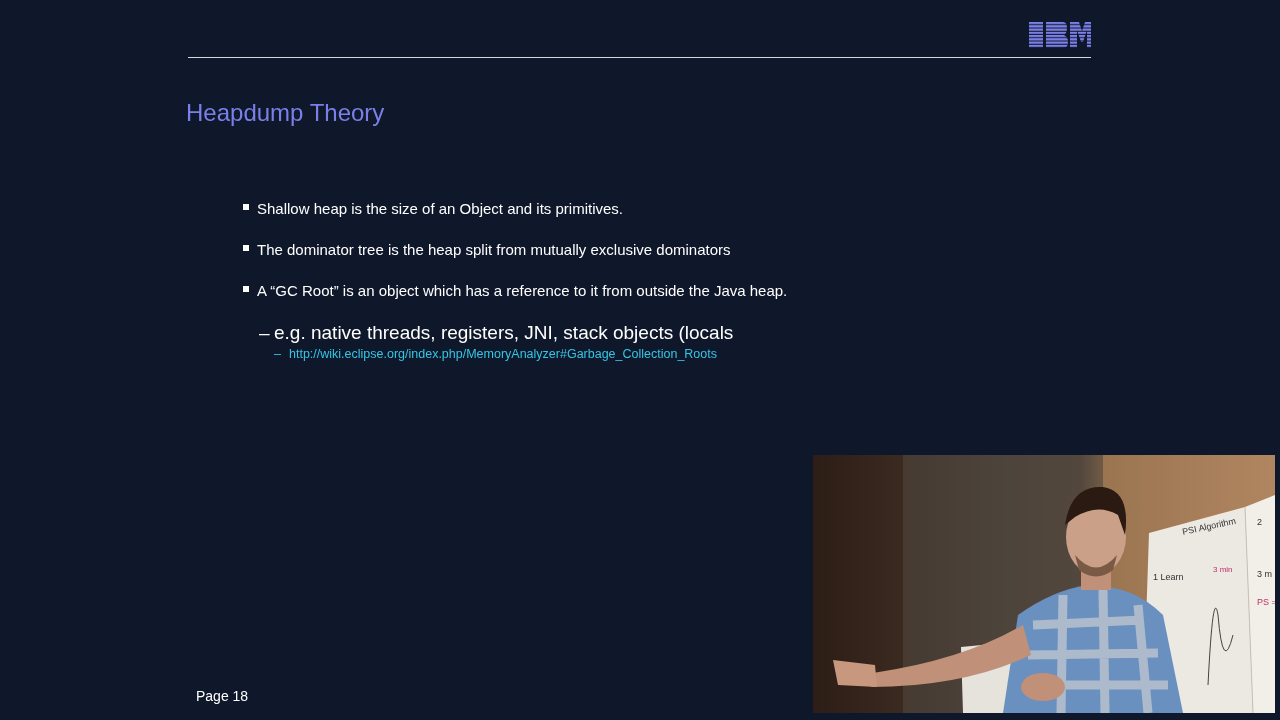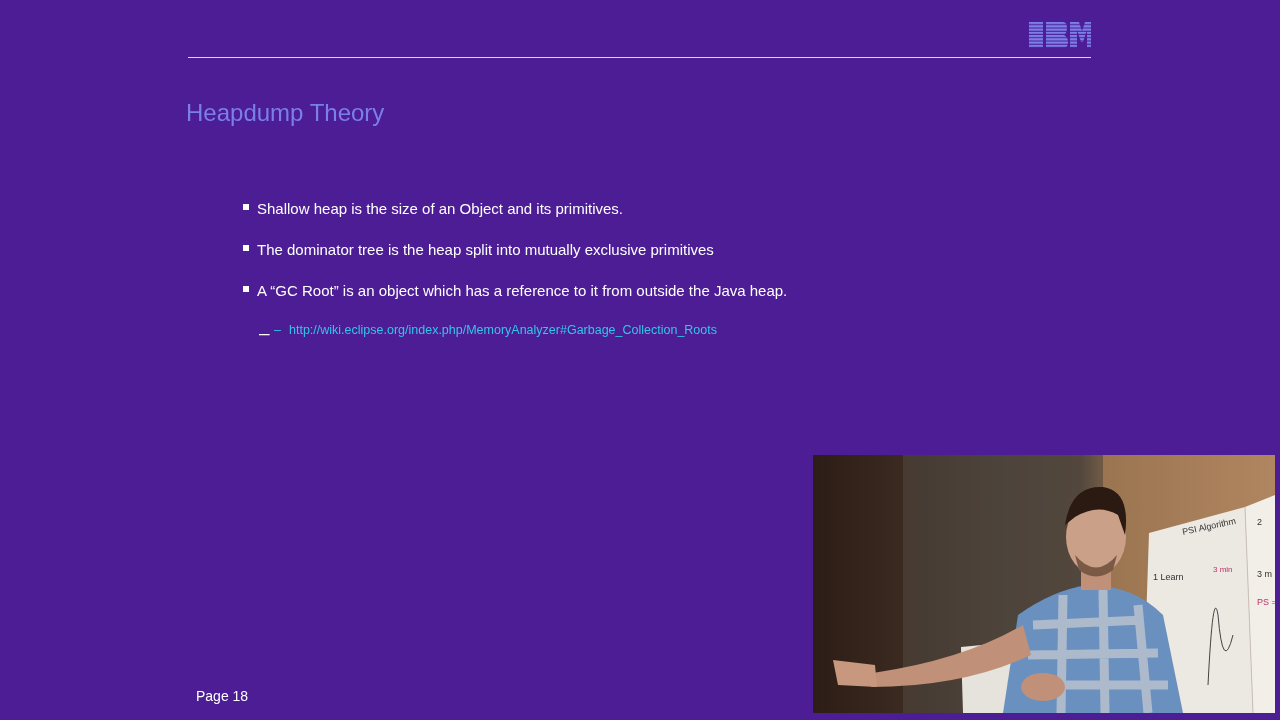--- a/index.html
+++ b/index.html
@@ -3,21 +3,21 @@
   <meta charset="utf-8">
   <style>
     html, body { margin: 0; padding: 0; }
     body {
       width: 1280px; height: 720px; overflow: hidden;
       background: #000000;
       position: relative;
       font-family: "Liberation Sans", sans-serif;
       color: #ffffff;
     }
-    .slide { position: absolute; left: 0; top: 0; width: 1280px; height: 720px; background: #4c1d95; }
+    .slide { position: absolute; left: 0; top: 0; width: 1280px; height: 720px; background: #0f172a; }
     .top-rule {
       position: absolute; left: 188px; top: 57px; width: 903px; height: 1px;
       background: #d8d8d8;
     }
     .logo {
       position: absolute; left: 1029px; top: 22px; width: 62px; height: 26px;
     }
     .title {
       position: absolute; left: 186px; top: 99px;
       font-size: 24px; color: #7b7fe8; letter-spacing: 0px;
@@ -79,28 +79,29 @@
   <div class="bullets">
     <div class="bullet">
       <span class="marker"></span>
       <span>Shallow heap is the size of an Object and its primitives.</span>
     </div>
     <div class="bullet" style="width:760px;">
       <span class="marker"></span>
     </div>
     <div class="bullet">
       <span class="marker"></span>
-      <span>The dominator tree is the heap split into mutually exclusive primitives</span>
+      <span>The dominator tree is the heap split from mutually exclusive dominators</span>
     </div>
     <div class="bullet" style="width:750px; margin-bottom:16px;">
       <span class="marker"></span>
       <span>A “GC Root” is an object which has a reference to it from outside the Java heap.</span>
     </div>
     <div class="sub">
       <span class="dash">–</span>
+      <span>e.g. native threads, registers, JNI, stack objects (locals</span>
     </div>
     <div class="link-row">
       <span class="dash">–</span>
       <a>http://wiki.eclipse.org/index.php/MemoryAnalyzer#Garbage_Collection_Roots</a>
     </div>
   </div>
 
   <div class="page-num">Page 18</div>
 
   <div class="webcam">

